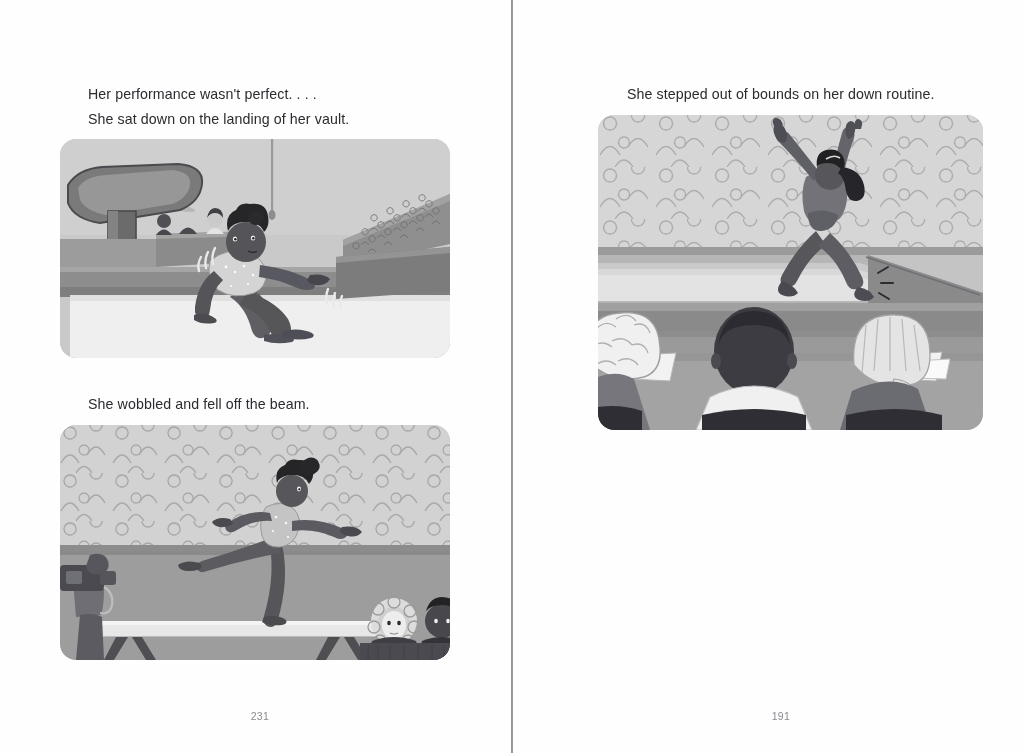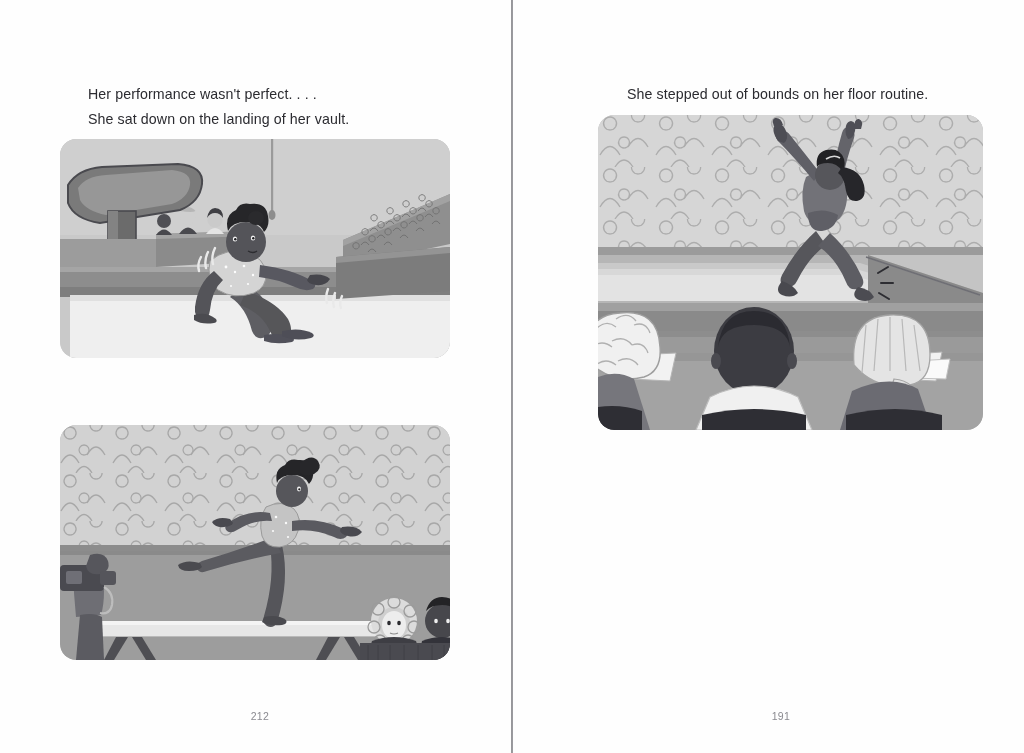--- a/index.html
+++ b/index.html
@@ -177,20 +177,21 @@
             <path d="M148 113 q-4 8 -2 16"></path>
             <path d="M141 118 q-4 7 -2 14"></path>
             <path d="M268 150 q-3 8 -1 14"></path>
             <path d="M275 154 q-3 8 -1 14"></path>
             <path d="M282 157 q-3 7 -1 12"></path>
           </g>
         </g>
       </svg>
     </div>
 
+    <div class="caption cap-beam">She wobbled and fell off the beam.</div>
 
     <div class="panel p-beam">
       <svg viewBox="0 0 390 235" preserveAspectRatio="none">
         <defs>
           <clipPath id="clipB">
               <rect x="0" y="0" width="390" height="235" rx="16" ry="16"></rect>
             </clipPath>
           <pattern id="crowdB" x="0" y="0" width="52" height="48" patternUnits="userSpaceOnUse">
             <rect width="52" height="48" fill="#d2d2d2"></rect>
             <g stroke="#a8a8a8" stroke-width="1.3" fill="none">
@@ -284,26 +285,26 @@
 
             <path d="M300 218 L390 218 L390 235 L300 235 Z" fill="#4a4a50"></path>
             <g stroke="#3a3a40" stroke-width="1" opacity="0.6">
               <path d="M308 220 L308 235 M318 220 L318 235 M330 220 L330 235 M344 220 L344 235 M358 220 L358 235 M372 220 L372 235 M384 220 L384 235"></path>
             </g>
           </g>
         </g>
       </svg>
     </div>
 
-    <div class="folio folio-left">212</div>
+    <div class="folio folio-left">231</div>
   </div>
 
   <div class="page page-right">
 
-    <div class="caption cap-floor" style="left:114px;">She stepped out of bounds on her floor routine.</div>
+    <div class="caption cap-floor" style="left:114px;">She stepped out of bounds on her down routine.</div>
 
     <div class="panel p-floor" style="left:85px;">
       <svg viewBox="0 0 385 315" preserveAspectRatio="none">
         <defs>
           <clipPath id="clipF">
               <rect x="0" y="0" width="385" height="315" rx="16" ry="16"></rect>
             </clipPath>
           <pattern id="crowdF" x="0" y="0" width="56" height="52" patternUnits="userSpaceOnUse">
             <rect width="56" height="52" fill="#d6d6d6"></rect>
             <g stroke="#adadad" stroke-width="1.3" fill="none">

